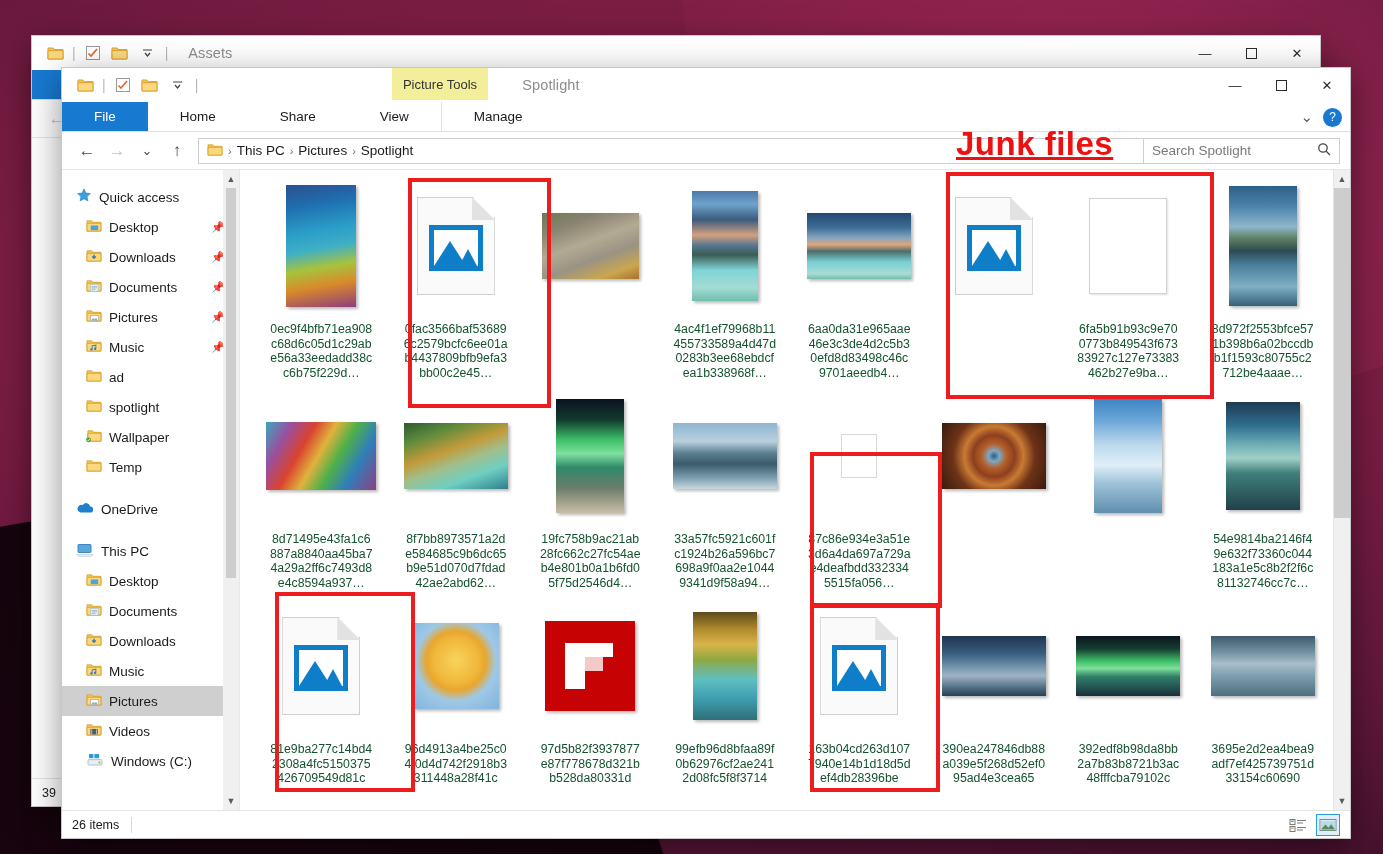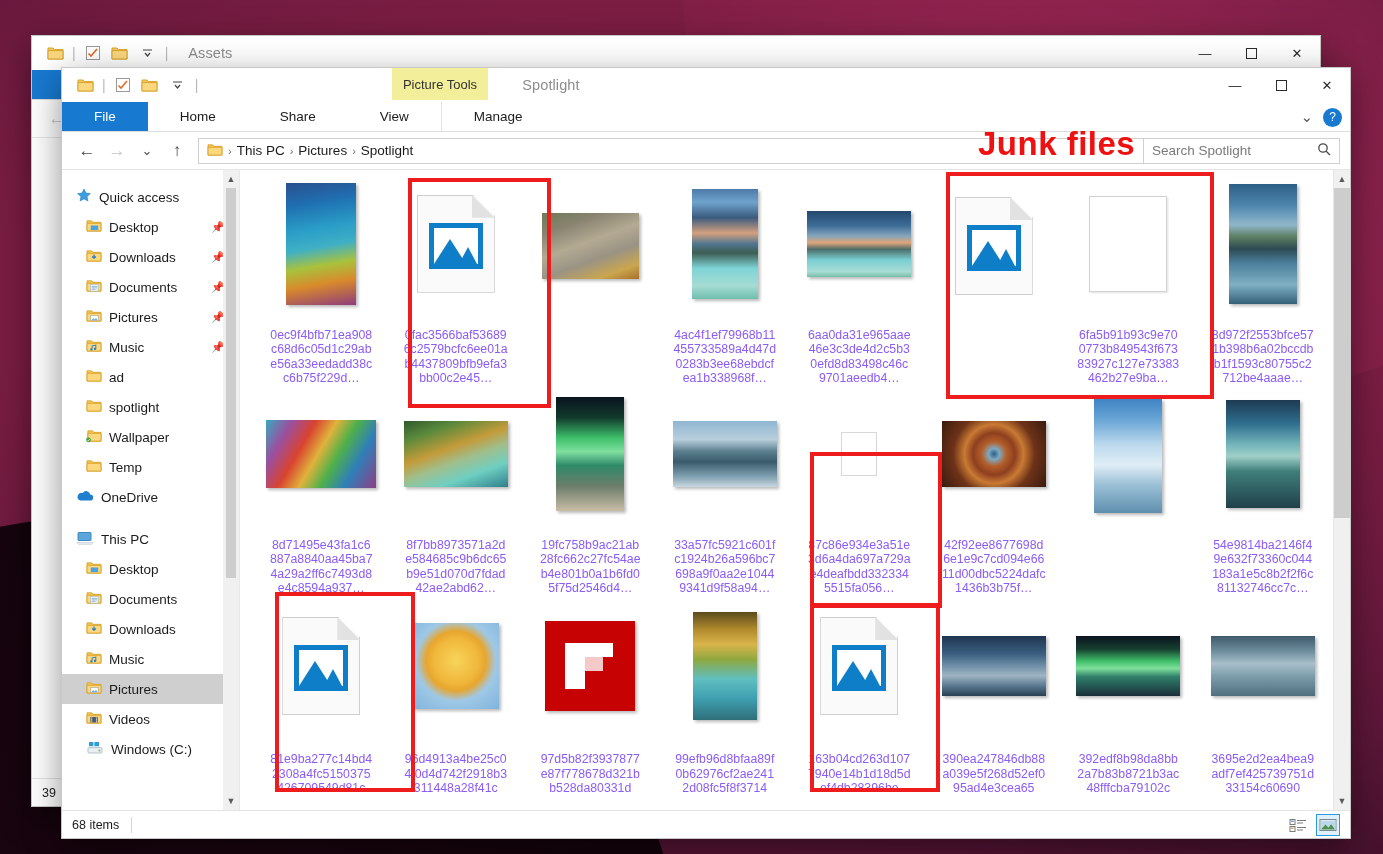--- a/index.html
+++ b/index.html
@@ -131,22 +131,22 @@
     padding-top:4px; position:relative;
   }
   .thumbwrap{
     height:132px; display:flex; align-items:center; justify-content:center; width:100%;
   }
   .thumb{
     box-shadow:2px 2px 3px rgba(0,0,0,.28);
     background:#ccc; background-size:cover; background-position:center;
   }
   .fname{
-    font-size:12.3px; line-height:14.6px; color:#8b5cf6; text-align:center;
-    width:104px; word-break:break-all; margin-top:20px;
+    font-size:12.3px; line-height:14.6px; color:#14532d; text-align:center;
+    width:104px; word-break:break-all; margin-top:10px;
   }
   
   .gen-ico{ width:78px; height:98px; position:relative; }
   .gen-ico .page{
     position:absolute; inset:0; background:#fafafa; border:1px solid #cfcfcf;
     clip-path: polygon(0 0, 72% 0, 100% 21%, 100% 100%, 0 100%);
   }
   .gen-ico .fold{
     position:absolute; right:0; top:0; width:23px; height:23px;
     background:#e2e2e2; clip-path: polygon(0 0, 100% 100%, 0 100%);
@@ -428,21 +428,21 @@
         <span>Wallpaper</span>
       </div>
       <div class="nav-item depth1">
         <span><svg width="16" height="13" viewBox="0 0 17 14">
               <path d="M1 2h5l1.4 1.6H16V13H1z" fill="#f6c657" stroke="#d9a52e"></path>
               <path d="M1 4.6h15V13H1z" fill="#fbd77e" stroke="#d9a52e"></path>
             </svg></span>
         <span>Temp</span>
       </div>
 
-      <div class="nav-item" style="">
+      <div class="nav-item" style="margin-top:12px">
         <span>
           <svg width="18" height="13" viewBox="0 0 18 13">
               <path d="M4.4 11.6h9.6a3 3 0 0 0 .2-6 4 4 0 0 0-7.4-1.6A3.2 3.2 0 0 0 4.4 11.6z" fill="#1e7fd0"></path>
             </svg>
         </span>
         <span>OneDrive</span>
       </div>
 
       <div class="nav-item" style="margin-top:12px">
         <span>
@@ -626,21 +626,20 @@
           <div class="thumbwrap">
             <div class="small-blank"></div>
           </div>
           <div class="fname">87c86e934e3a51e3d6a4da697a729ae4deafbdd3323345515fa056…</div>
         </div>
 
         <div class="cell">
           <div class="thumbwrap">
             <div class="thumb" style="width:104px;height:66px;background:radial-gradient(circle at 50% 50%, #2a5f86 0%, #7fa8c0 9%, #b35f2a 20%, #8e3f1f 34%, #c97a33 48%, #6e3318 66%, #3a1a0e 100%)"></div>
           </div>
-          <div class="fname">42f92ee8677698d6e1e9c7cd094e6611d00dbc5224dafc1436b3b75f…</div>
         </div>
 
         <div class="cell">
           <div class="thumbwrap">
             <div class="thumb" style="width:68px;height:114px;background:linear-gradient(180deg,#3e84c4 0%,#6fa9d8 20%,#bcd9ec 40%,#dfeef7 58%,#9fc2d8 74%,#5f8fae 100%)"></div>
           </div>
         </div>
 
         <div class="cell">
           <div class="thumbwrap">
@@ -729,21 +728,21 @@
 
       <div class="vscroll">
         <div class="bar"></div>
         <div class="arw">▲</div>
         <div class="arw bot">▼</div>
       </div>
     </div>
   </div>
 
   <div class="statusbar">
-    <span>68 items</span>
+    <span>26 items</span>
     <span class="status-sep"></span>
     <div class="viewbtns">
       <div class="vbtn">
         <svg width="18" height="15" viewBox="0 0 18 15">
           <rect x="1" y="1.5" width="5" height="5" fill="none" stroke="#7a7a7a"></rect>
           <rect x="1" y="8.5" width="5" height="5" fill="none" stroke="#7a7a7a"></rect>
           <rect x="2" y="2.6" width="2.8" height="1.2" fill="#3f8fd0"></rect>
           <rect x="2" y="9.6" width="2.8" height="1.2" fill="#e0a02a"></rect>
           <path d="M8 2.5h9M8 5h6M8 9.5h9M8 12h6" stroke="#7a7a7a" stroke-width="1.1"></path>
         </svg>
@@ -757,13 +756,13 @@
       </div>
     </div>
   </div>
 </div>
 
 <div class="ann-box" style="left:408px; top:178px; width:143px; height:230px;"></div>
 <div class="ann-box" style="left:946px; top:172px; width:268px; height:227px;"></div>
 <div class="ann-box" style="left:810px; top:452px; width:132px; height:156px;"></div>
 <div class="ann-box" style="left:275px; top:592px; width:140px; height:200px;"></div>
 <div class="ann-box" style="left:810px; top:603px; width:130px; height:189px;"></div>
-<div class="ann-text" style="left:978px; top:125px;">Junk files</div>
+<div class="ann-text" style="left:956px; top:125px;text-decoration:underline;">Junk files</div>
 
 </body></html>

